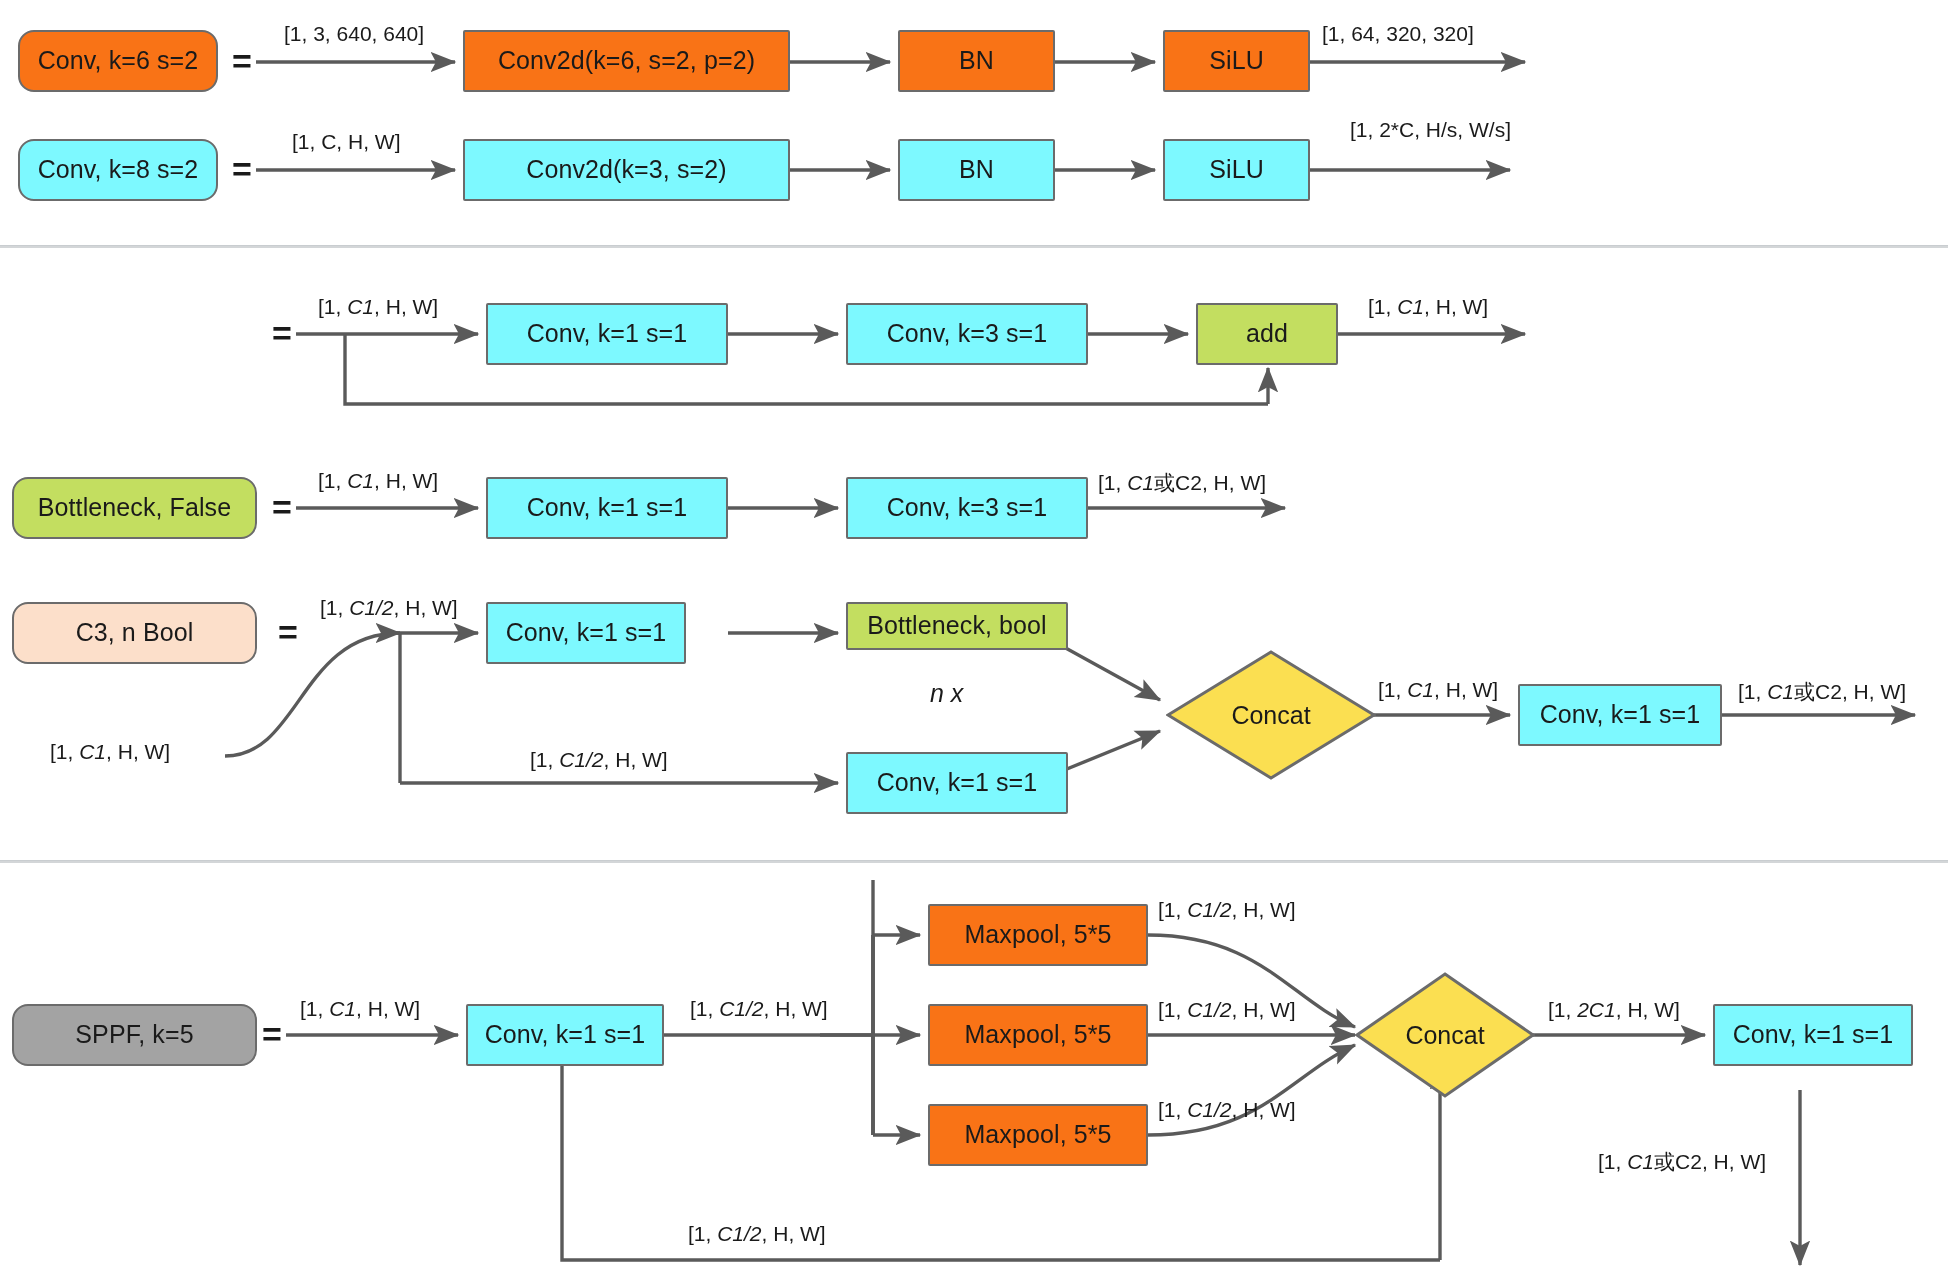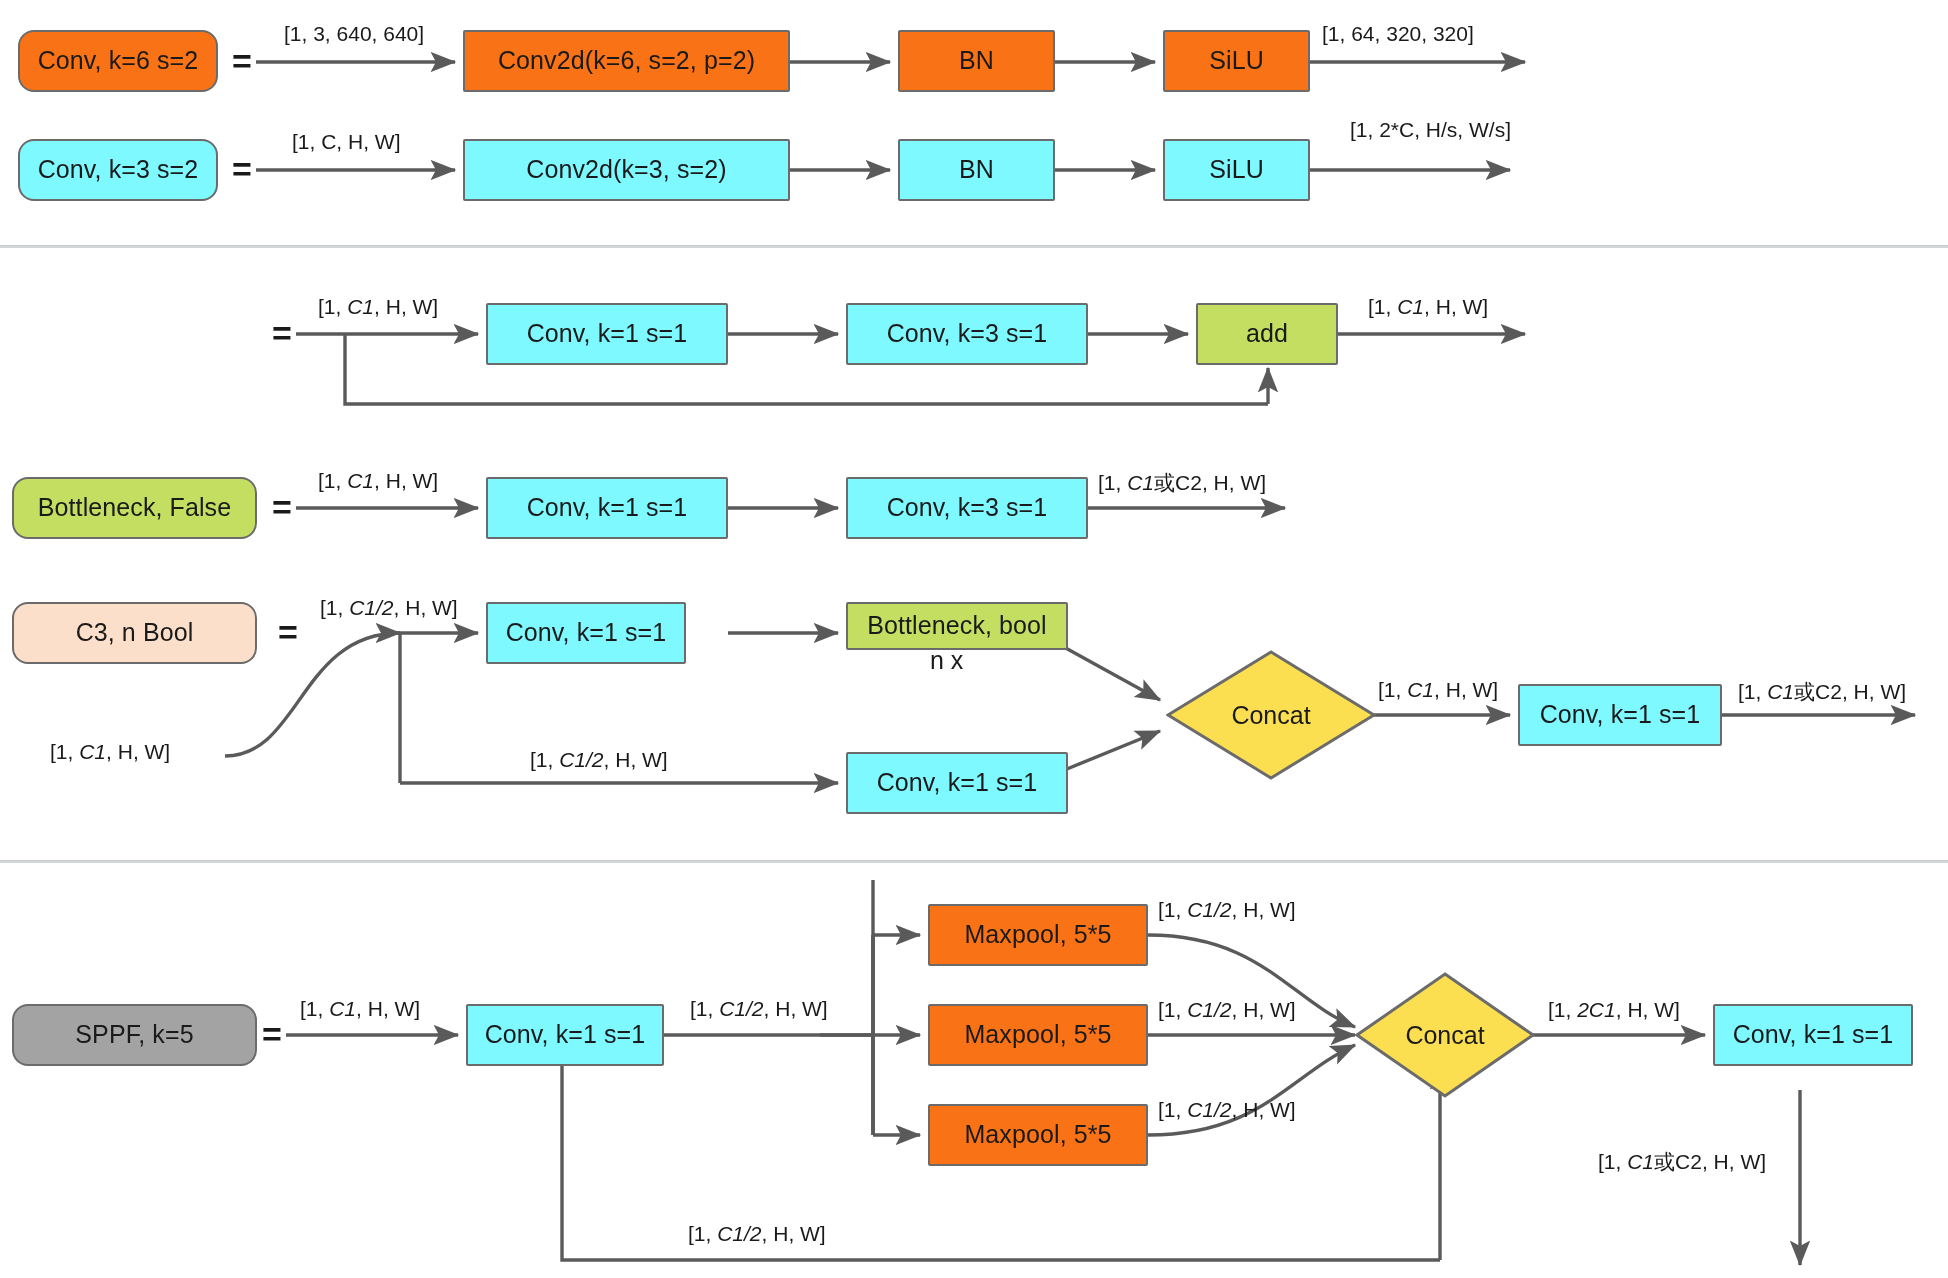--- a/index.html
+++ b/index.html
@@ -154,21 +154,21 @@
   </svg>
 
   <div class="node rounded c-orange" style="left:18px; top:30px; width:200px; height:62px;">Conv, k=6 s=2</div>
   <div class="eq" style="left:232px; top:42px;">=</div>
   <div class="elabel" style="left:284px; top:22px;">[1, 3, 640, 640]</div>
   <div class="node rect c-orange" style="left:463px; top:30px; width:327px; height:62px;">Conv2d(k=6, s=2, p=2)</div>
   <div class="node rect c-orange" style="left:898px; top:30px; width:157px; height:62px;">BN</div>
   <div class="node rect c-orange" style="left:1163px; top:30px; width:147px; height:62px;">SiLU</div>
   <div class="elabel" style="left:1322px; top:22px;">[1, 64, 320, 320]</div>
 
-  <div class="node rounded c-cyan" style="left:18px; top:139px; width:200px; height:62px;">Conv, k=3 s=2</div>
+  <div class="node rounded c-cyan" style="left:18px; top:139px; width:200px; height:62px;">Conv, k=8 s=2</div>
   <div class="eq" style="left:232px; top:150px;">=</div>
   <div class="elabel" style="left:292px; top:130px;">[1, C, H, W]</div>
   <div class="node rect c-cyan" style="left:463px; top:139px; width:327px; height:62px;">Conv2d(k=3, s=2)</div>
   <div class="node rect c-cyan" style="left:898px; top:139px; width:157px; height:62px;">BN</div>
   <div class="node rect c-cyan" style="left:1163px; top:139px; width:147px; height:62px;">SiLU</div>
   <div class="elabel" style="left:1318px; top:118px;margin-left:32px;">[1, 2*C, H/s, W/s]</div>
 
   <div class="divider" style="top:245px;"></div>
 
   <div class="eq" style="left:272px; top:314px;">=</div>
@@ -184,21 +184,21 @@
   <div class="node rect c-cyan" style="left:486px; top:477px; width:242px; height:62px;">Conv, k=1 s=1</div>
   <div class="node rect c-cyan" style="left:846px; top:477px; width:242px; height:62px;">Conv, k=3 s=1</div>
   <div class="elabel" style="left:1098px; top:469px;">[1, <em>C1</em>或C2, H, W]</div>
 
   <div class="node rounded c-peach" style="left:12px; top:602px; width:245px; height:62px;">C3, n Bool</div>
   <div class="eq" style="left:278px; top:613px;">=</div>
   <div class="elabel" style="left:50px; top:740px;">[1, <em>C1</em>, H, W]</div>
   <div class="elabel" style="left:320px; top:596px;">[1, <em>C1/2</em>, H, W]</div>
   <div class="node rect c-cyan" style="left:486px; top:602px; width:200px; height:62px;">Conv, k=1 s=1</div>
   <div class="node rect c-green" style="left:846px; top:602px; width:222px; height:48px;">Bottleneck, bool</div>
-  <div class="plainlabel" style="left:930px; top:646px;">n x</div>
+  <div class="plainlabel" style="left:930px; top:679px;font-style:italic;">n x</div>
   <div class="elabel" style="left:530px; top:748px;">[1, <em>C1/2</em>, H, W]</div>
   <div class="node rect c-cyan" style="left:846px; top:752px; width:222px; height:62px;">Conv, k=1 s=1</div>
 
   <div class="diamond" style="left:1166px; top:650px; width:210px; height:130px;">
     <svg class="dshape" viewBox="0 0 210 130" preserveAspectRatio="none">
       <polygon points="105,2 208,65 105,128 2,65" fill="#fbdf51" stroke="#6b6b6b" stroke-width="3"></polygon>
     </svg>
     <span class="dlabel">Concat</span>
   </div>
 

